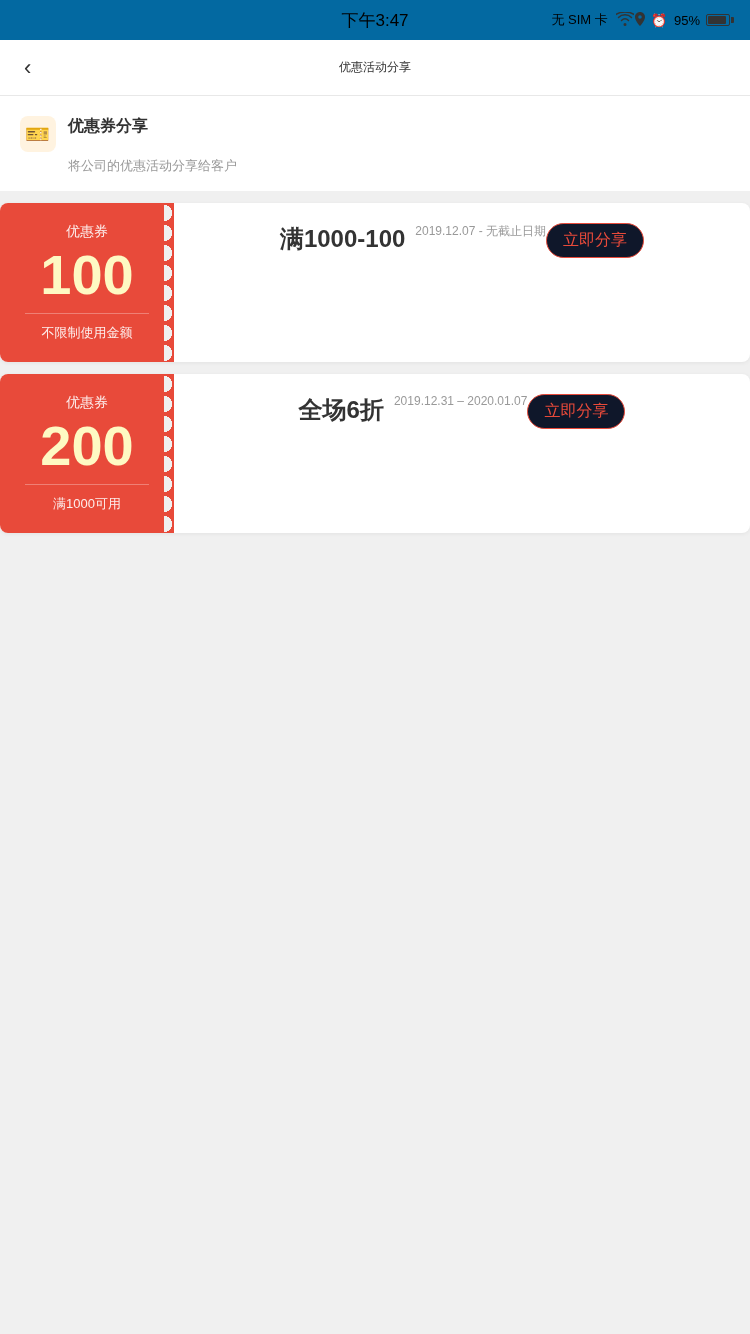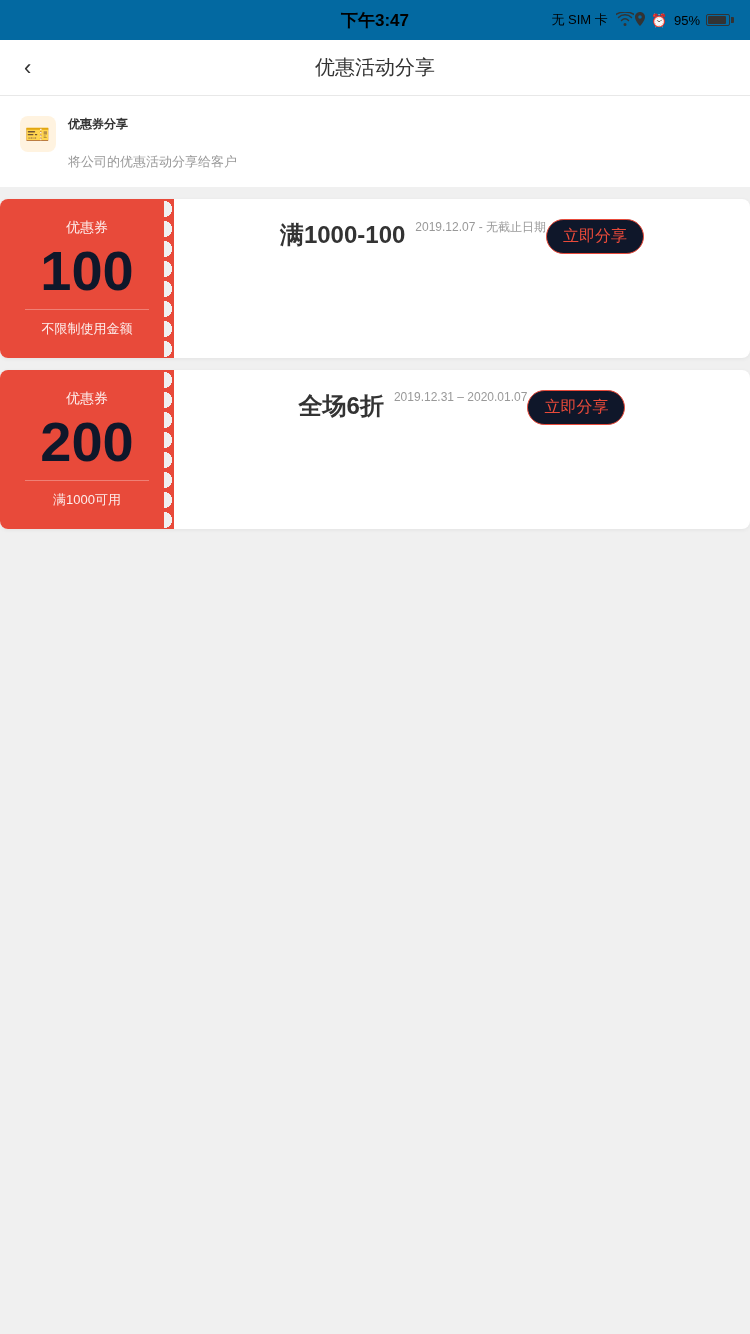--- a/index.html
+++ b/index.html
@@ -24,21 +24,21 @@
       font-weight: 500;
     }
     .status-left {
       display: flex;
       align-items: center;
       gap: 8px;
       font-size: 13px;
     }
     .status-center {
       font-size: 17px;
-      font-weight: 700;
+      font-weight: 400;
       position: absolute;
       left: 50%;
       transform: translateX(-50%);
     }
     .status-right {
       display: flex;
       align-items: center;
       gap: 6px;
       font-size: 13px;
     }
@@ -55,21 +55,21 @@
     }
     .nav-back {
       position: absolute;
       left: 16px;
       font-size: 22px;
       color: #333;
       cursor: pointer;
       padding: 8px;
     }
     .nav-title {
-      font-size: 20px;
+      font-size: 12px;
       font-weight: 500;
       color: #333;
     }
 
     
     .content {
       background: #f0f0f0;
       padding: 0;
     }
 
@@ -87,21 +87,21 @@
       height: 36px;
       background: #fff3e0;
       border-radius: 8px;
       display: flex;
       align-items: center;
       justify-content: center;
       font-size: 20px;
       flex-shrink: 0;
     }
     .section-text h2 {
-      font-size: 12px;
+      font-size: 16px;
       font-weight: 600;
       color: #333;
       margin-bottom: 20px;
     }
     .section-text p {
       font-size: 13px;
       color: #999;
       margin-top: 7px;
     }
 
@@ -160,21 +160,21 @@
     }
 
     .coupon-type {
       font-size: 14px;
       color: rgba(255,255,255,0.9);
       margin-bottom: 6px;
     }
     .coupon-amount {
       font-size: 56px;
       font-weight: 700;
-      color: #0f172a;
+      color: #fef9c3;
       line-height: 1;
       margin-bottom: 10px;
     }
     .coupon-divider {
       width: 80%;
       height: 1px;
       background: rgba(255,255,255,0.3);
       margin-bottom: 10px;
     }
     .coupon-condition {

